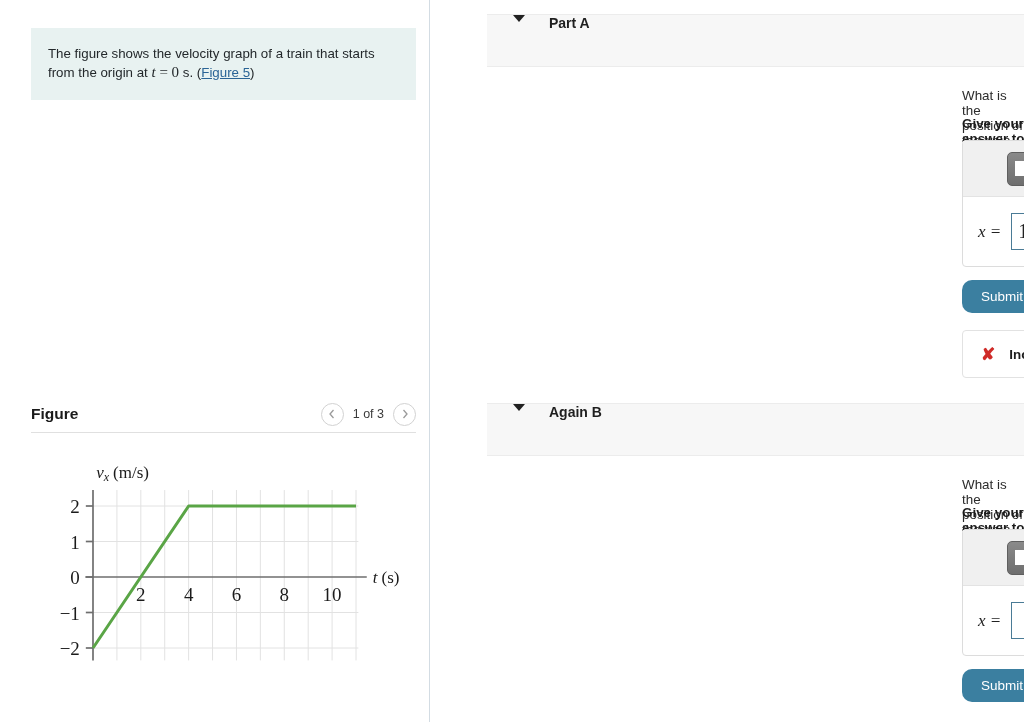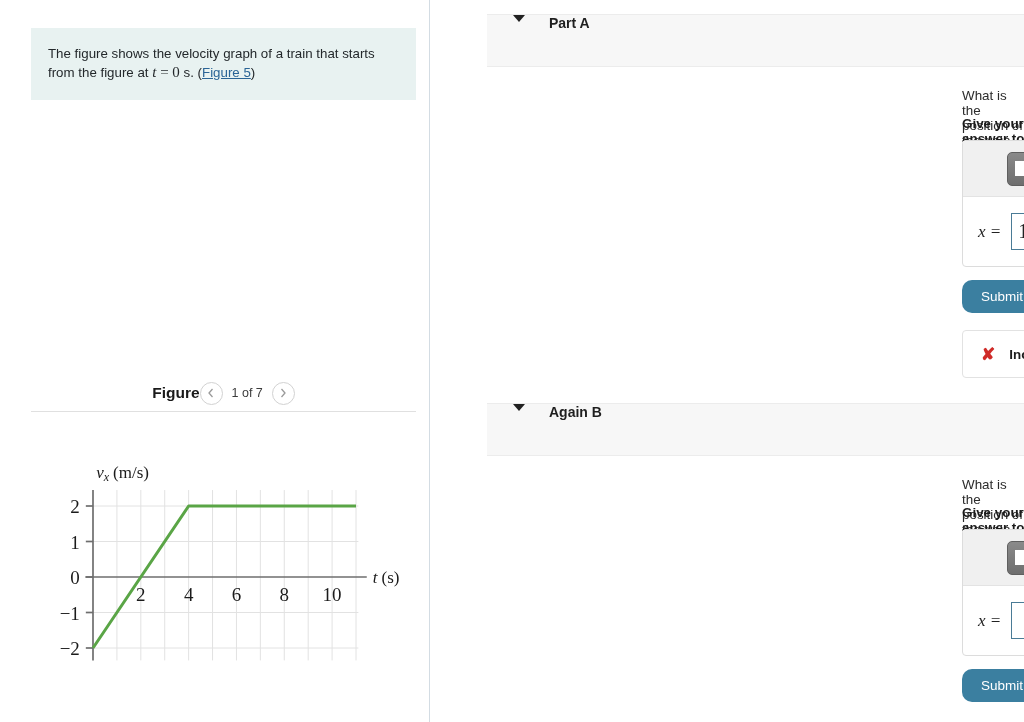--- a/index.html
+++ b/index.html
@@ -59,27 +59,27 @@
   }
   .figlink {
     color: #2a6496;
     text-decoration: underline;
     cursor: pointer;
   }
 
   .figure-header {
     position: absolute;
     left: 31px;
-    top: 375px;
+    top: 396px;
     width: 385px;
     height: 37px;
     border-bottom: 1px solid #e0e0e0;
     display: flex;
     align-items: center;
-    justify-content: center;
+    justify-content: space-between;
     box-sizing: border-box;
   }
   .figure-title {
     font-size: 15.5px;
     font-weight: bold;
     color: #1a1a1a;
   }
   .fig-nav {
     display: flex;
     align-items: center;
@@ -261,33 +261,33 @@
 </head>
 <body>
 
 <div class="page">
 
   <div class="left-panel">
 
     <div class="statement-box">
       <div class="statement-text">
         <span>The figure shows the velocity graph of a train that starts</span><br>
-        <span>from the figure at </span><span class="mathit">t</span><span class="mathrm"> = </span><span class="mathrm">0</span><span> s. (</span><span class="figlink">Figure 5</span><span>)</span>
+        <span>from the origin at </span><span class="mathit">t</span><span class="mathrm"> = </span><span class="mathrm">0</span><span> s. (</span><span class="figlink">Figure 5</span><span>)</span>
       </div>
     </div>
 
     <div class="figure-header">
       <div class="figure-title">Figure</div>
       <div class="fig-nav">
         <div class="circ-btn">
           <svg width="8" height="10" viewBox="0 0 8 10">
             <polyline points="5.5,1 2,5 5.5,9" fill="none" stroke="#9a9a9a" stroke-width="1.3"></polyline>
           </svg>
         </div>
-        <div class="fig-count">1 of 7</div>
+        <div class="fig-count">1 of 3</div>
         <div class="circ-btn">
           <svg width="8" height="10" viewBox="0 0 8 10">
             <polyline points="2.5,1 6,5 2.5,9" fill="none" stroke="#9a9a9a" stroke-width="1.3"></polyline>
           </svg>
         </div>
       </div>
     </div>
 
     <div class="figure-area">
       <div class="plot-wrap">

